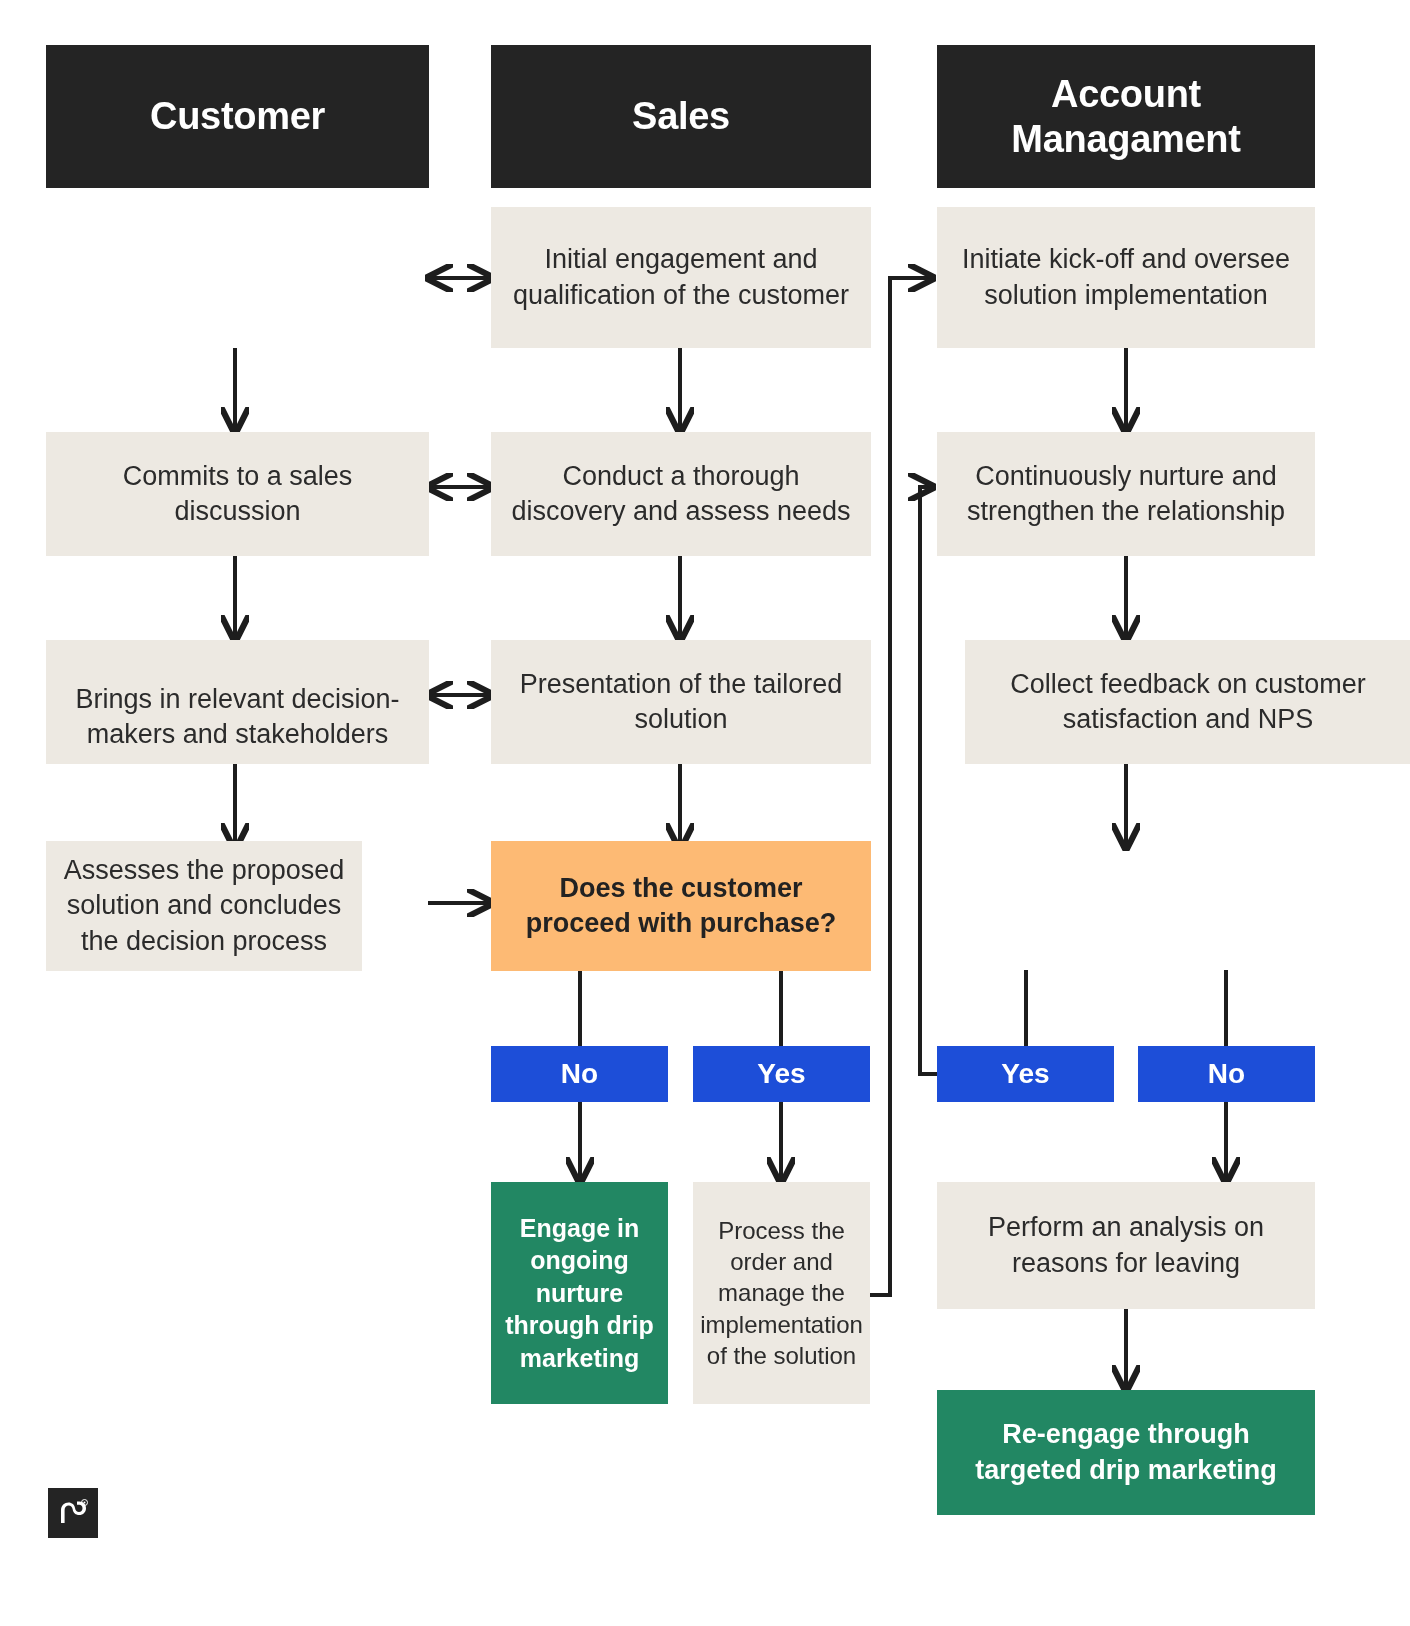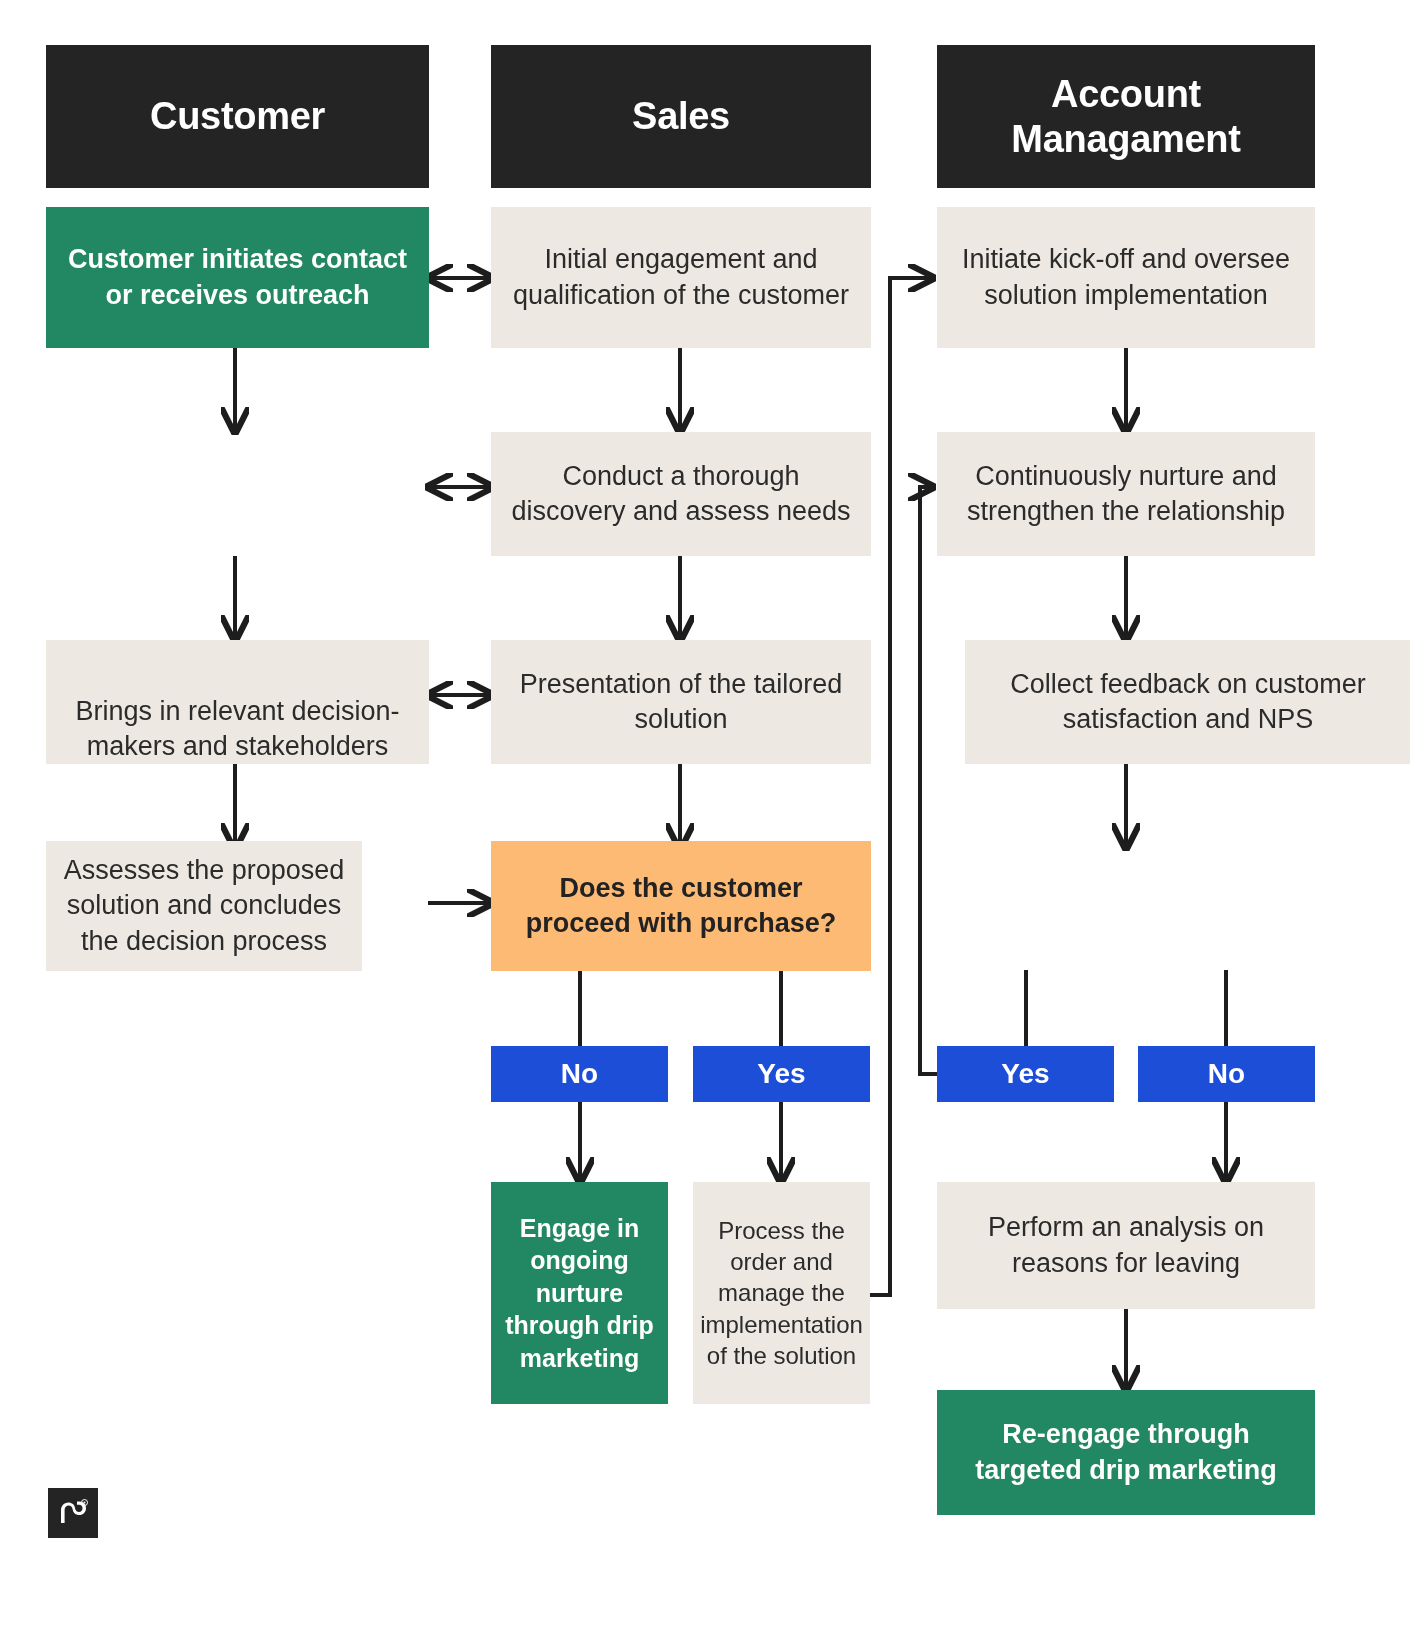--- a/index.html
+++ b/index.html
@@ -33,21 +33,21 @@
     font-weight: bold;
     font-size: 38px;
     line-height: 1.18;
     letter-spacing: -0.3px;
   }
   .proc {
     background: #EDE9E2;
     color: #2b2b2b;
     font-size: 27px;
     font-weight: 400;
-    padding: 0 14px;
+    padding: 12px 14px;
   }
   .green {
     background: #228763;
     color: #ffffff;
     font-weight: bold;
     font-size: 27px;
     padding: 6px 14px;
   }
   .decision {
     background: #fdba74;
@@ -138,24 +138,24 @@
 
   <div class="box lane-header" style="left:491px; top:45px; width:380px; height:143px;">
     <span>Sales</span>
   </div>
 
   <div class="box lane-header" style="left:937px; top:45px; width:378px; height:143px; flex-direction:column;">
     <span>Account</span>
     <span>Managament</span>
   </div>
 
-  <div class="box green" style="left:46px; top:207px; width:383px; height:141px;">
-    <span>Customer initiates contact or receives outreach</span>
-  </div>
-
+
+  <div class="box proc" style="left:46px; top:432px; width:383px; height:124px;">
+    <span>Commits to a sales discussion</span>
+  </div>
 
   <div class="box proc" style="left:46px; top:640px; width:383px; height:124px;align-items:flex-end;">
     <span>Brings in relevant decision-makers and stakeholders</span>
   </div>
 
   <div class="box proc" style="left:46px; top:841px; width:316px; height:130px;">
     <span>Assesses the proposed solution and concludes the decision process</span>
   </div>
 
   <div class="box proc" style="left:491px; top:207px; width:380px; height:141px;">

